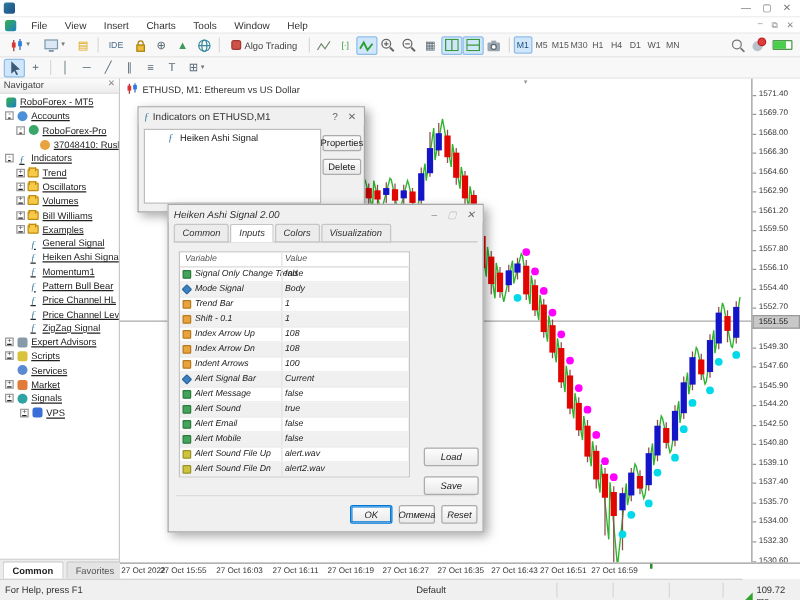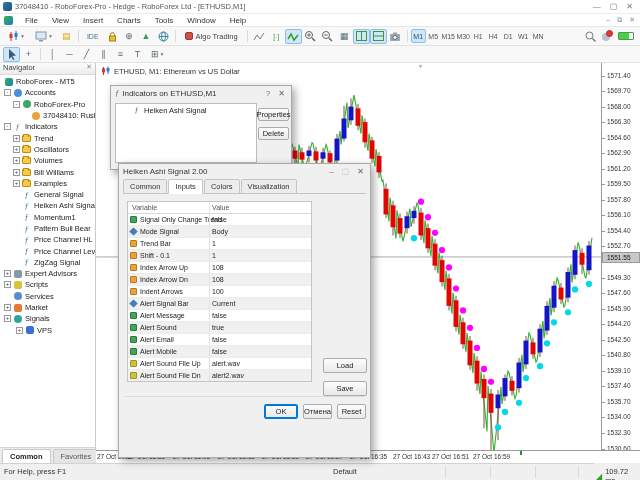--- a/index.html
+++ b/index.html
@@ -37,21 +37,21 @@
   .batt{width:16px;height:8px;border:1px solid #4a9a4a;border-radius:1px;background:linear-gradient(90deg,#49cf49 70%,#fff 70%);}
   .bell{position:relative;width:10px;height:10px;}
   .bell .b{position:absolute;left:0;top:2px;width:8px;height:8px;border-radius:50%;background:#b9c2ca;}
   .bell .dot{position:absolute;right:-1px;top:-1px;width:7px;height:7px;border-radius:50%;background:#e03b3b;border:1px solid #b22;}
 
   
   #navigator{position:absolute;left:0;top:63px;width:96px;height:400px;background:#fff;border-right:1px solid #c9c9c9;}
   .navhead{height:12px;background:linear-gradient(#fcfcfc,#ececec);border-bottom:1px solid #d8d8d8;
            font-size:7.5px;color:#444;display:flex;align-items:flex-start;padding:0 3px;}
   .navhead .x{margin-left:auto;color:#888;font-size:7px;}
-  #navtree{position:absolute;left:0;top:13px;right:0;bottom:16px;overflow:hidden;}
+  #navtree{position:absolute;left:0;top:13px;right:0;bottom:16px;overflow:hidden;text-decoration:underline;}
   .trow{display:flex;align-items:center;height:11.3px;font-size:7.5px;white-space:nowrap;color:#222;cursor:default;}
   .exp{width:7px;height:7px;border:1px solid #9a9a9a;background:#fff;font-size:6px;line-height:5px;text-align:center;
        color:#444;margin-right:2px;flex:0 0 auto;}
   .spacer{width:9px;flex:0 0 auto;}
   .nico{width:9px;height:9px;margin-right:3px;flex:0 0 auto;display:flex;align-items:center;justify-content:center;font-size:8px;}
   .folder{width:9px;height:7px;background:#f7c948;border:1px solid #c08c10;border-radius:1px;position:relative;}
   .folder:before{content:"";position:absolute;left:0;top:-2px;width:4px;height:2px;background:#f7c948;border:1px solid #c08c10;border-bottom:none;}
   .sq{width:8px;height:8px;border-radius:2px;}
   .fx{color:#3f7ca0;font-style:italic;font-size:8.5px;font-family:"Liberation Serif",serif;}
   .navtabs{position:absolute;left:0;bottom:0;width:100%;height:16px;background:#ececec;display:flex;align-items:flex-end;border-top:1px solid #d5d5d5;}
@@ -78,21 +78,21 @@
   .dlgctl{margin-left:auto;display:flex;gap:8px;font-size:8px;color:#666;padding-right:2px;}
   .dlgctl .dis{color:#c0c0c0;}
   .btn{position:absolute;background:linear-gradient(#fdfdfd,#e9e9e9);border:1px solid #ababab;border-radius:2px;
        font-size:7.5px;color:#222;display:flex;align-items:center;justify-content:center;cursor:default;}
   .btn.focus{border-color:#0078d7;box-shadow:inset 0 0 0 1px #0078d7;}
 
   #dlg1{left:110px;top:85px;width:182px;height:85px;z-index:10;}
   #dlg1 .list{position:absolute;left:4px;top:17px;width:142px;height:60px;background:#fff;border:1px solid #bdbdbd;overflow:hidden;}
   .d1row{display:flex;align-items:center;height:12px;font-size:7.5px;white-space:nowrap;color:#222;}
 
-  #dlg2{left:118px;top:163px;width:253px;height:295px;z-index:20;}
+  #dlg2{left:134px;top:163px;width:253px;height:263px;z-index:20;font-style:italic;}
   .tabs{position:absolute;left:4px;top:16px;right:4px;height:14px;display:flex;align-items:flex-end;}
   .tabs:after{content:"";position:absolute;left:0;right:0;bottom:0;border-bottom:1px solid #c5c5c5;}
   .tab{font-size:7.5px;color:#333;padding:2px 6px;border:1px solid #c5c5c5;background:#ececec;margin-right:1px;
        border-radius:2px 2px 0 0;position:relative;z-index:1;}
   .tab.active{background:#fff;border-bottom:1px solid #fff;z-index:2;}
   #ptable{position:absolute;left:8px;top:37px;width:185px;height:181px;background:#fff;border:1px solid #c5c5c5;overflow:hidden;}
   .prow{position:relative;height:12px;display:flex;align-items:center;font-size:7px;color:#222;border-bottom:1px solid #ececec;}
   .prow.alt{background:#f0f0f0;}
   .prow.head{color:#555;border-bottom:1px solid #d9d9d9;background:#fff;}
   .pname{position:absolute;left:12px;white-space:nowrap;}
@@ -114,21 +114,20 @@
   .lat{color:#333;display:flex;align-items:center;gap:3px;}
   .lat .tri{color:#2fa32f;font-size:8px;}
 </style>
 </head>
 <body>
 
 <div id="app">
 
   <div class="titlebar">
     <span class="app-ico"></span>
-    <span>37048410 - RoboForex-Pro - Hedge - RoboForex Ltd - [ETHUSD,M1]</span>
     <span class="wctl">
       <span>—</span>
       <span>▢</span>
       <span>✕</span>
     </span>
   </div>
 
   <div class="menubar">
     <span class="mql-ico"></span>
     <span id="menuitems"><span class="mi">File</span><span class="mi">View</span><span class="mi">Insert</span><span class="mi">Charts</span><span class="mi">Tools</span><span class="mi">Window</span><span class="mi">Help</span></span>

